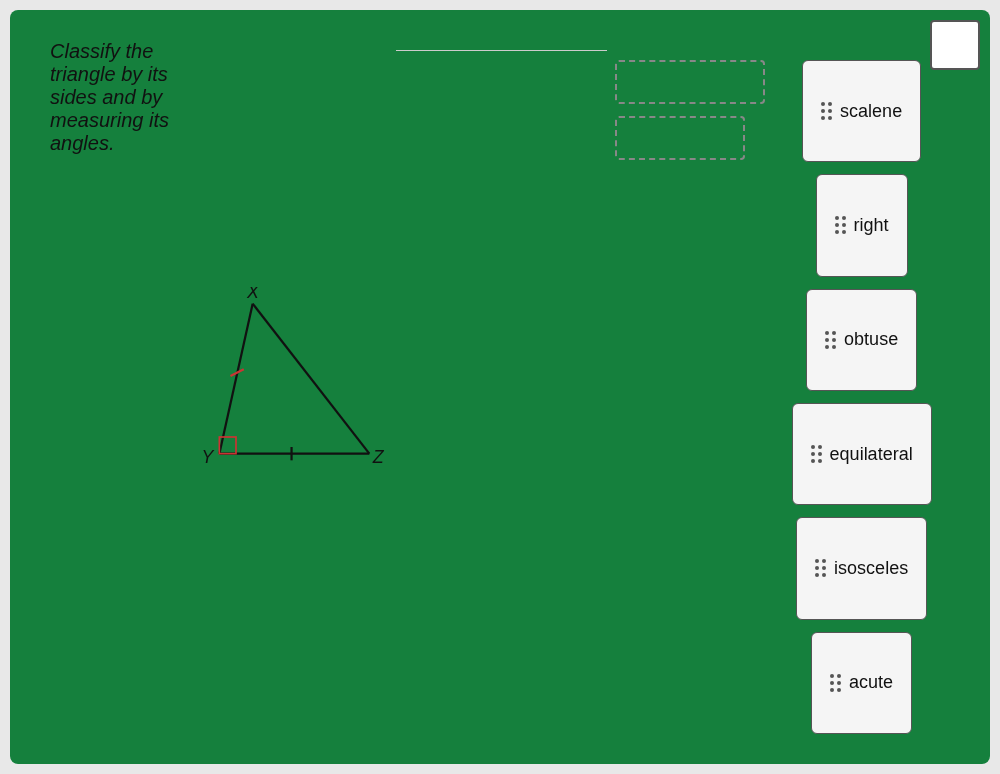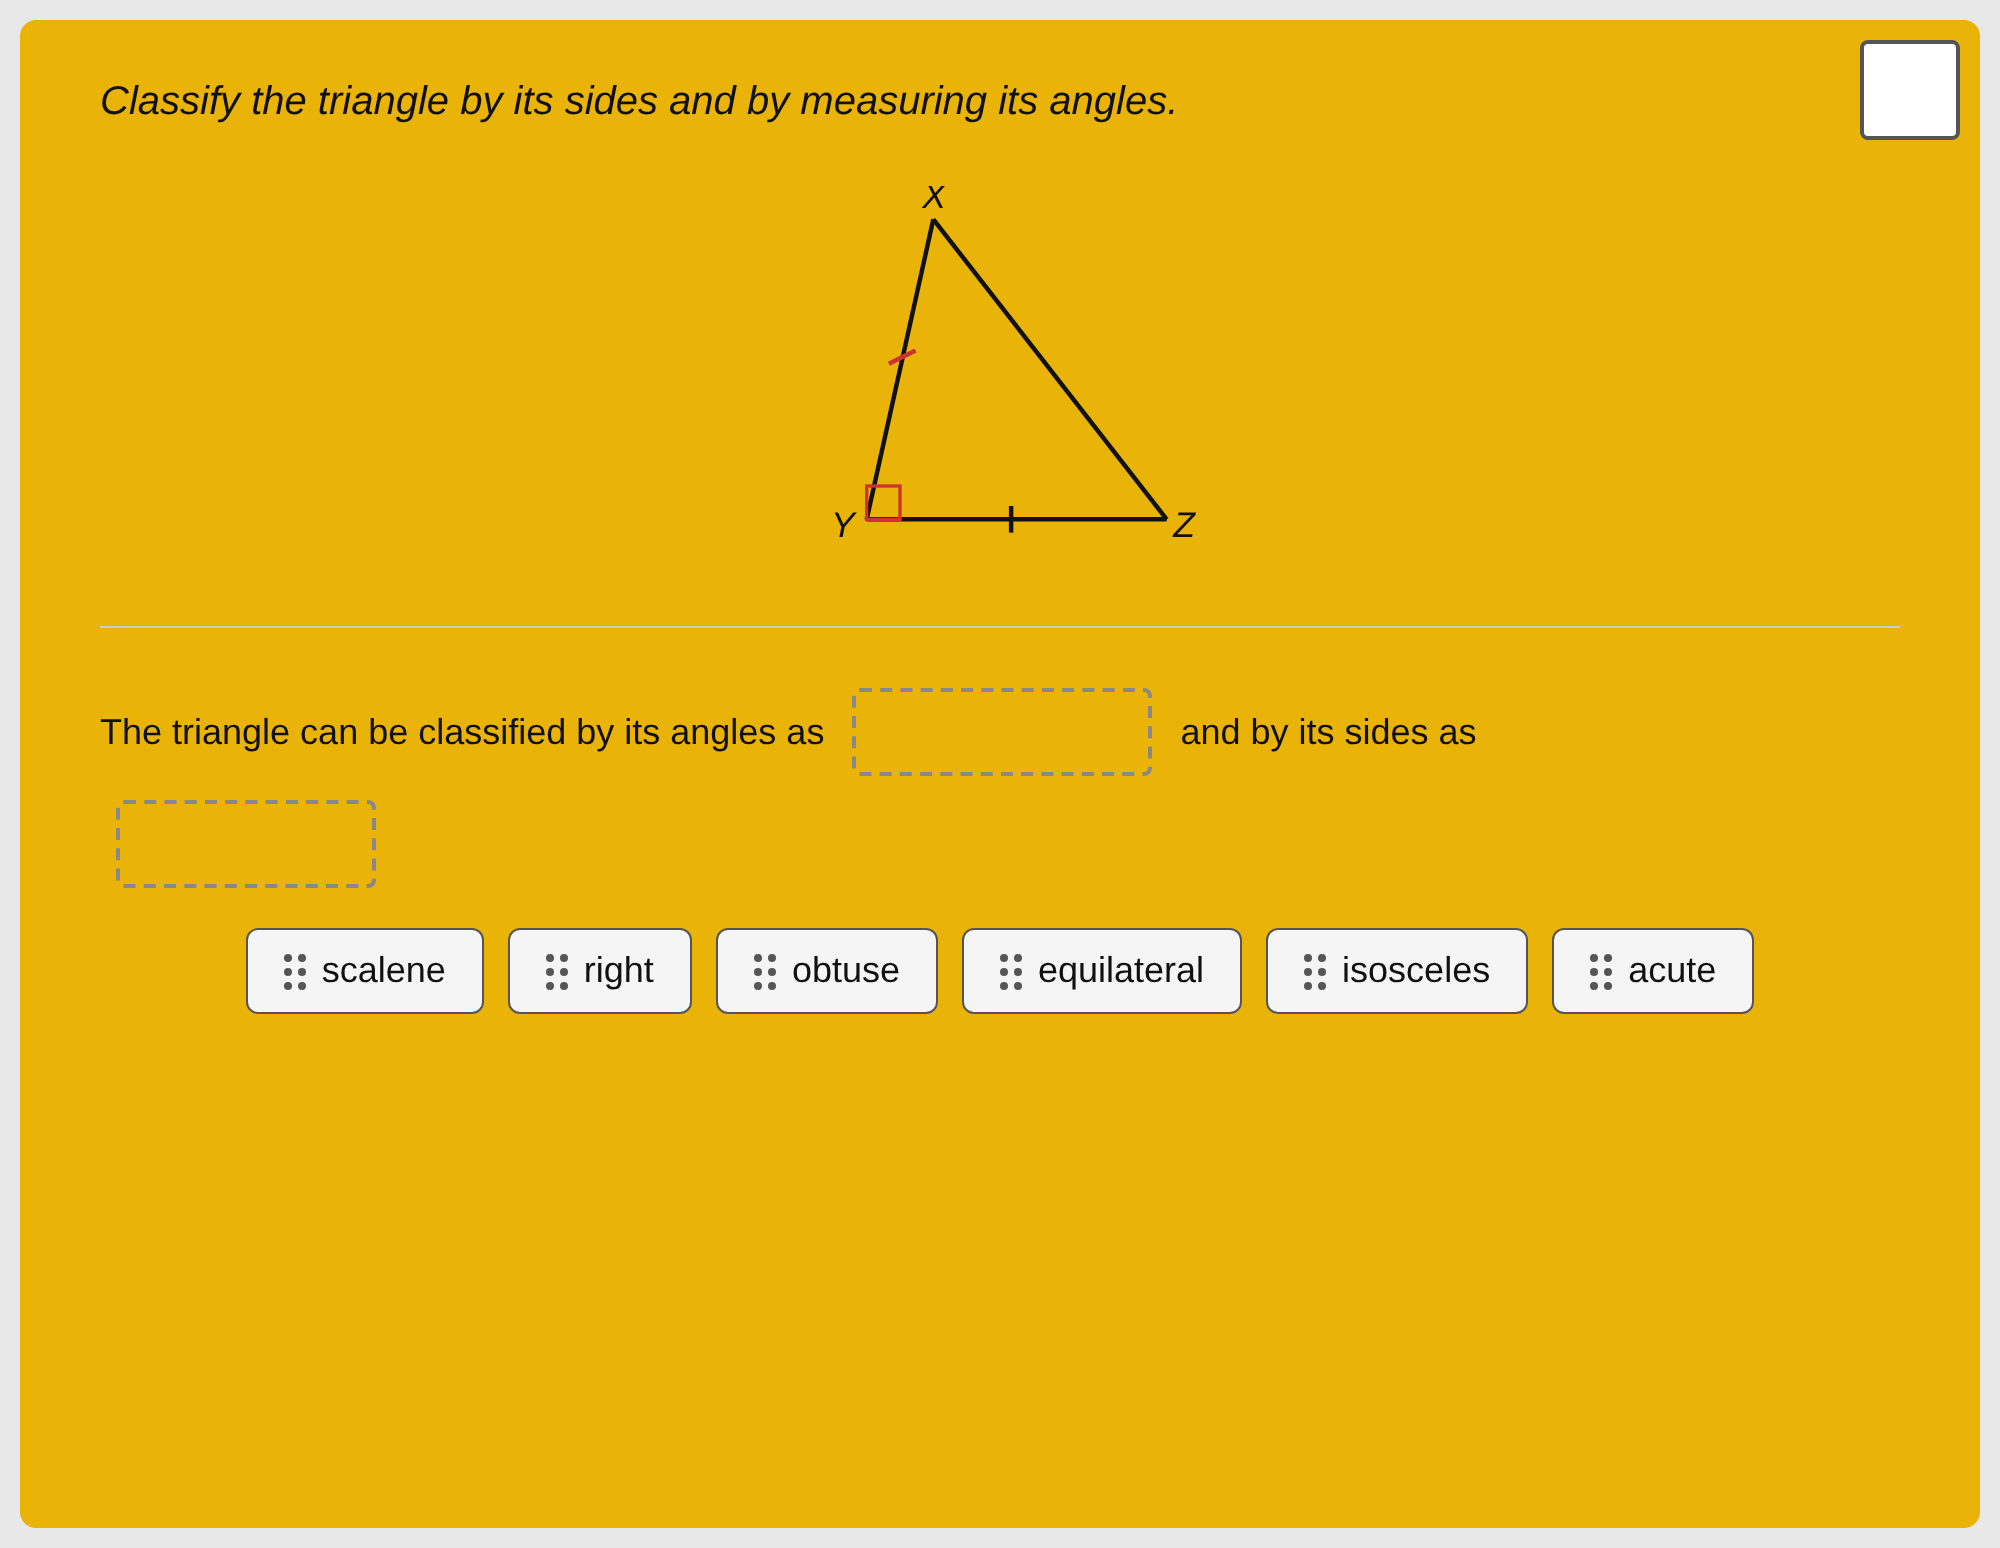--- a/index.html
+++ b/index.html
@@ -9,28 +9,28 @@
       font-family: Arial, sans-serif;
       width: 1000px;
       height: 774px;
       overflow: hidden;
       display: flex;
       align-items: center;
       justify-content: center;
     }
 
     .card {
-      background: #eab308;
+      background: #15803d;
       width: 980px;
       height: 754px;
       border-radius: 8px;
       position: relative;
       padding: 30px 40px;
       display: flex;
-      flex-direction: column;
+      flex-direction: row;
     }
 
     .question-text {
       font-size: 20px;
       font-style: italic;
       font-weight: 400;
       color: #111;
       margin-bottom: 20px;
     }
 
@@ -155,23 +155,21 @@
       <text x="168" y="158" font-size="16" font-style="italic" fill="#111">Z</text>
 
       <line x1="95" y1="144" x2="95" y2="156" stroke="#111" stroke-width="2"></line>
     </svg>
   </div>
 
   <div class="divider"></div>
 
   <div style="padding: 20px 0 0 0;">
     <div style="display: flex; align-items: center; flex-wrap: wrap; gap: 6px;">
-      <span class="classification-text">The triangle can be classified by its angles as</span>
       <div class="drop-box"></div>
-      <span class="classification-text">and by its sides as</span>
     </div>
     <div style="margin-top: 12px;">
       <div class="drop-box-small"></div>
     </div>
   </div>
 
   <div class="answer-chips">
     <div class="chip">
       <span class="chip-dots">
         <span></span>

